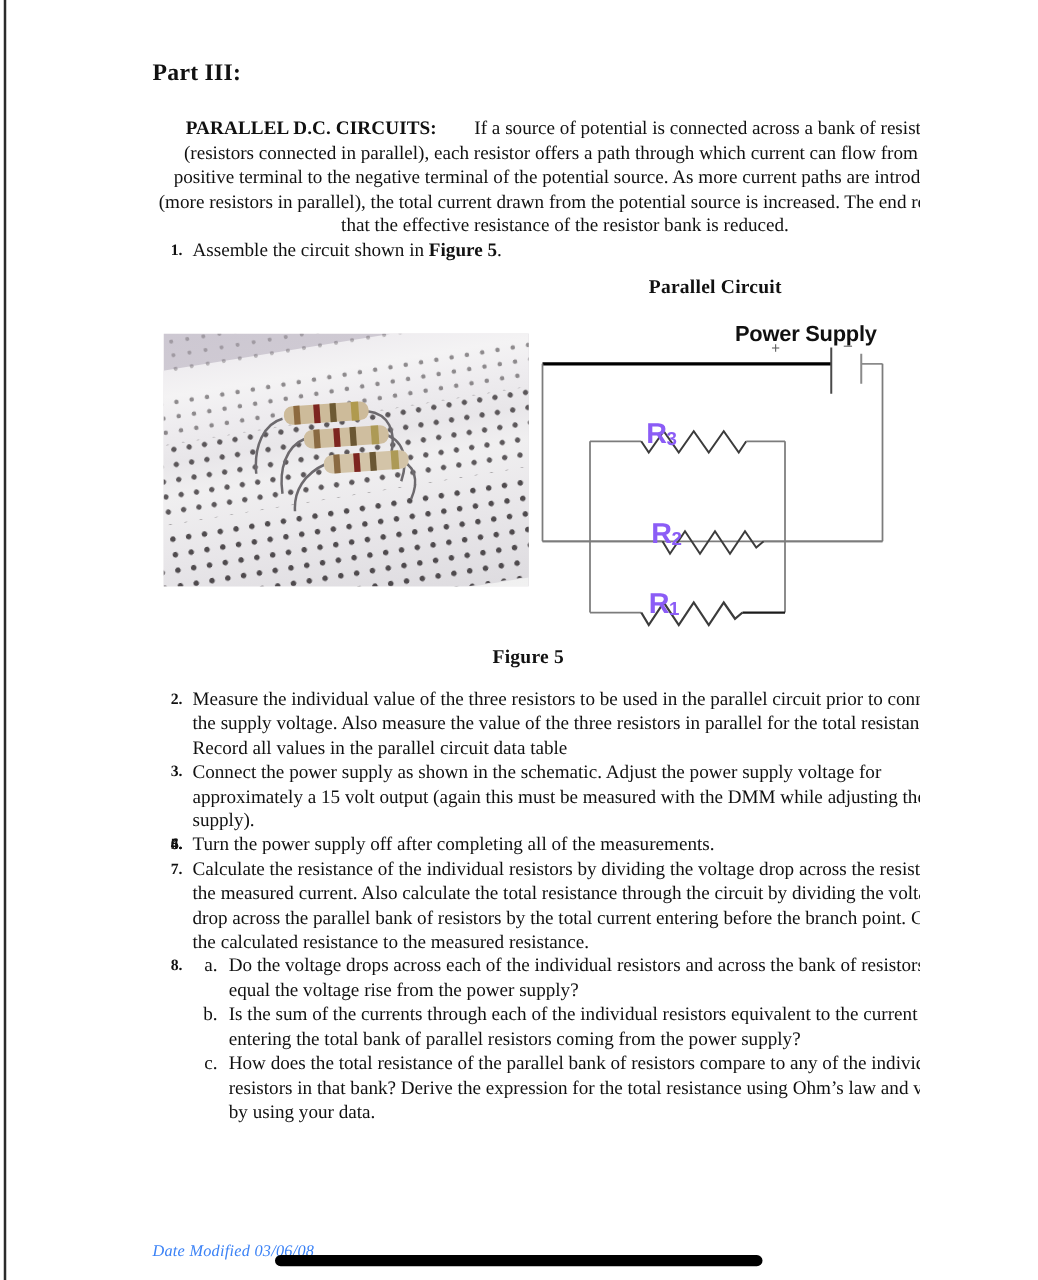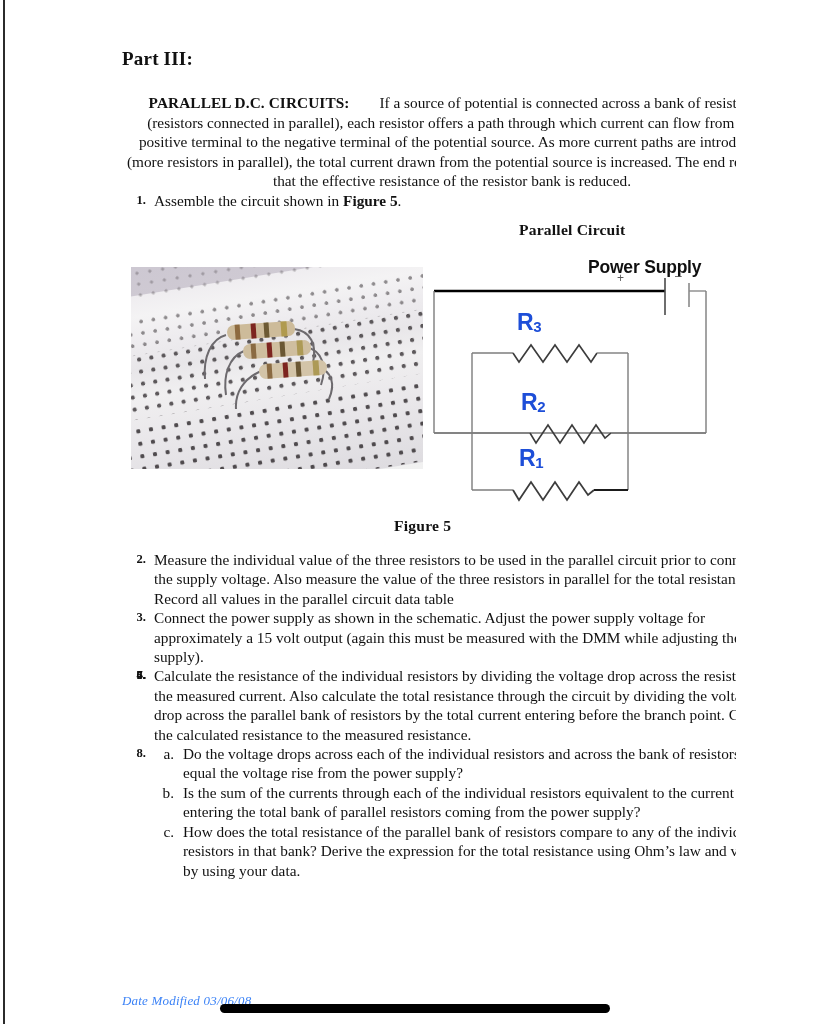--- a/index.html
+++ b/index.html
@@ -234,22 +234,23 @@
     left: 425px;
     top: 275px;
     width: 295px;
     height: 250px;
   }
   .r-label {
     position: absolute;
     font-family: "Liberation Sans", "DejaVu Sans", sans-serif;
     font-weight: bold;
     font-size: 23px;
-    color: #1d4ed8;
+    color: #8b5cf6;
     letter-spacing: -0.5px;
+    margin-top: 24px;
   }
   .r-label sub {
     font-size: 15px;
     vertical-align: baseline;
     position: relative;
     top: 2px;
     left: 0px;
   }
   .ps-sign {
     position: absolute;
@@ -417,21 +418,21 @@
       <li>
         <span class="num">3.</span><span>Connect the power supply as shown in the schematic. Adjust the power supply voltage for approximately a 15 volt output (again this must be measured with the DMM while adjusting the power supply).</span>
       </li>
       <li>
         <span class="num">4.</span>
       </li>
       <li>
         <span class="num">5.</span>
       </li>
       <li>
-        <span class="num">6.</span>
+        <span class="num">6.</span><span>Turn the power supply off after completing all of the measurements.</span>
       </li>
       <li>
         <span class="num">7.</span><span>Calculate the resistance of the individual resistors by dividing the voltage drop across the resistors by the measured current. Also calculate the total resistance through the circuit by dividing the voltage drop across the parallel bank of resistors by the total current entering before the branch point. Compare the calculated resistance to the measured resistance.</span>
       </li>
       <li>
         <span class="num">8.</span>
       </li>
     </ol>
 
     <div class="sub-wrap">

